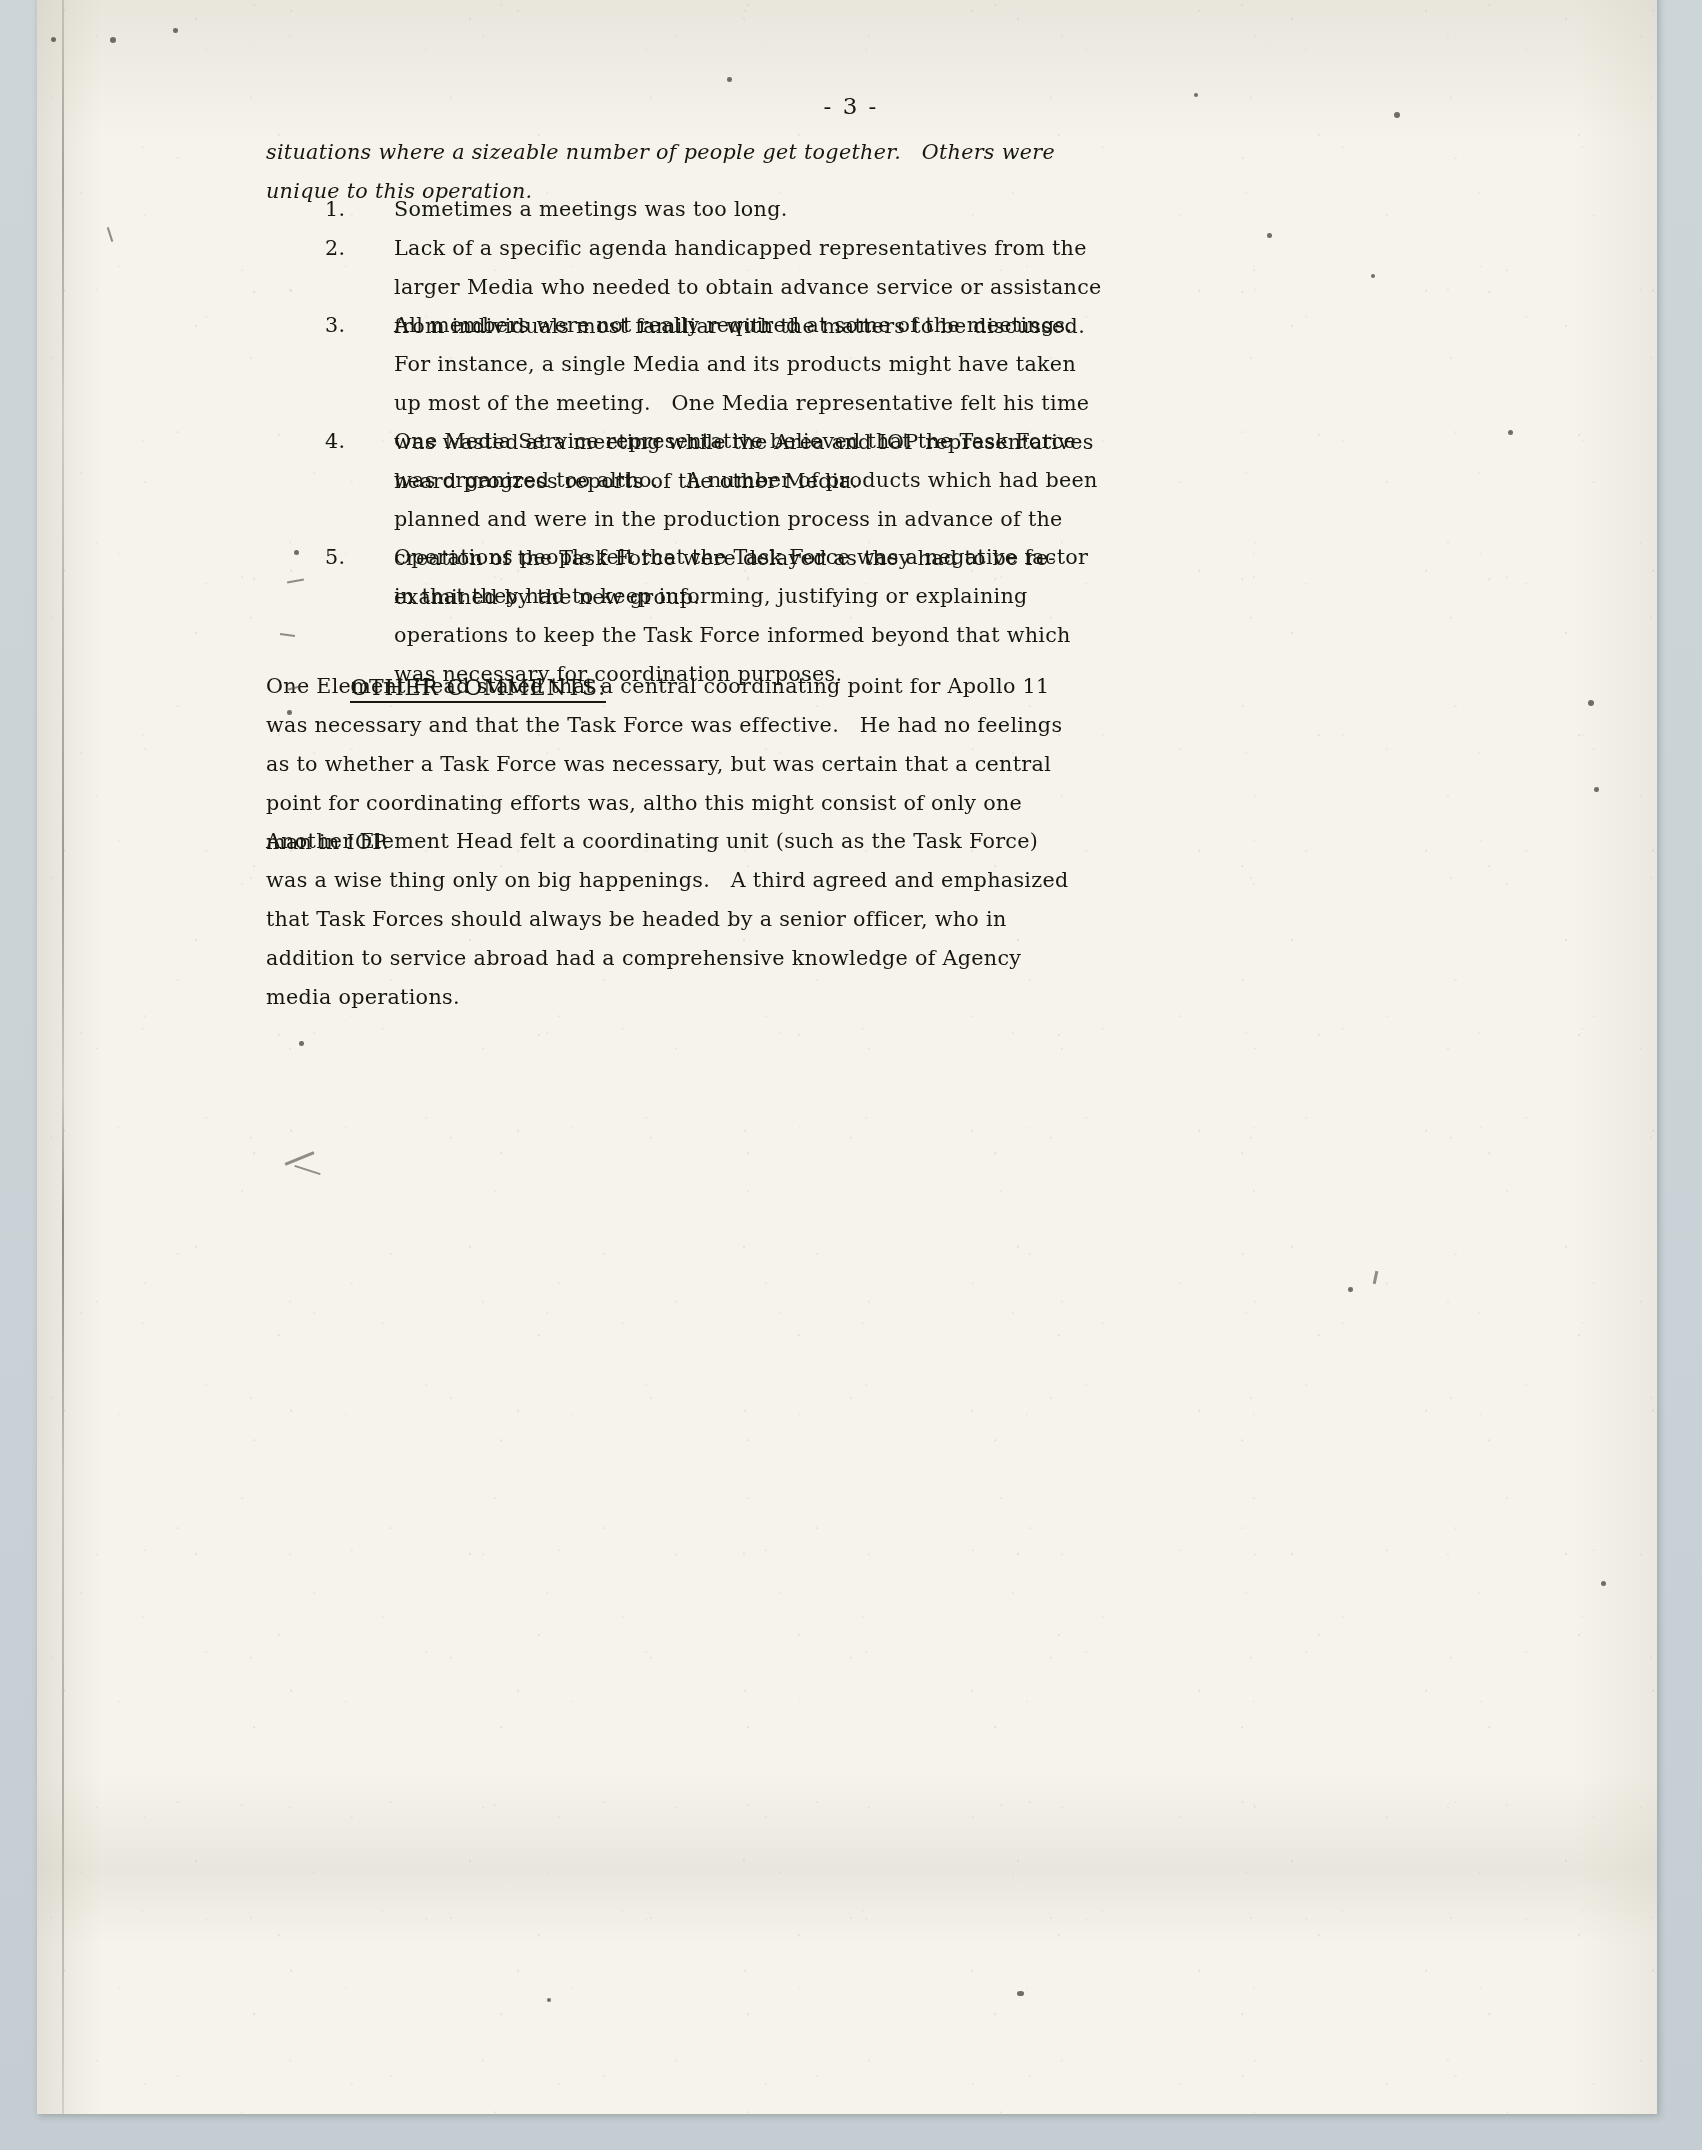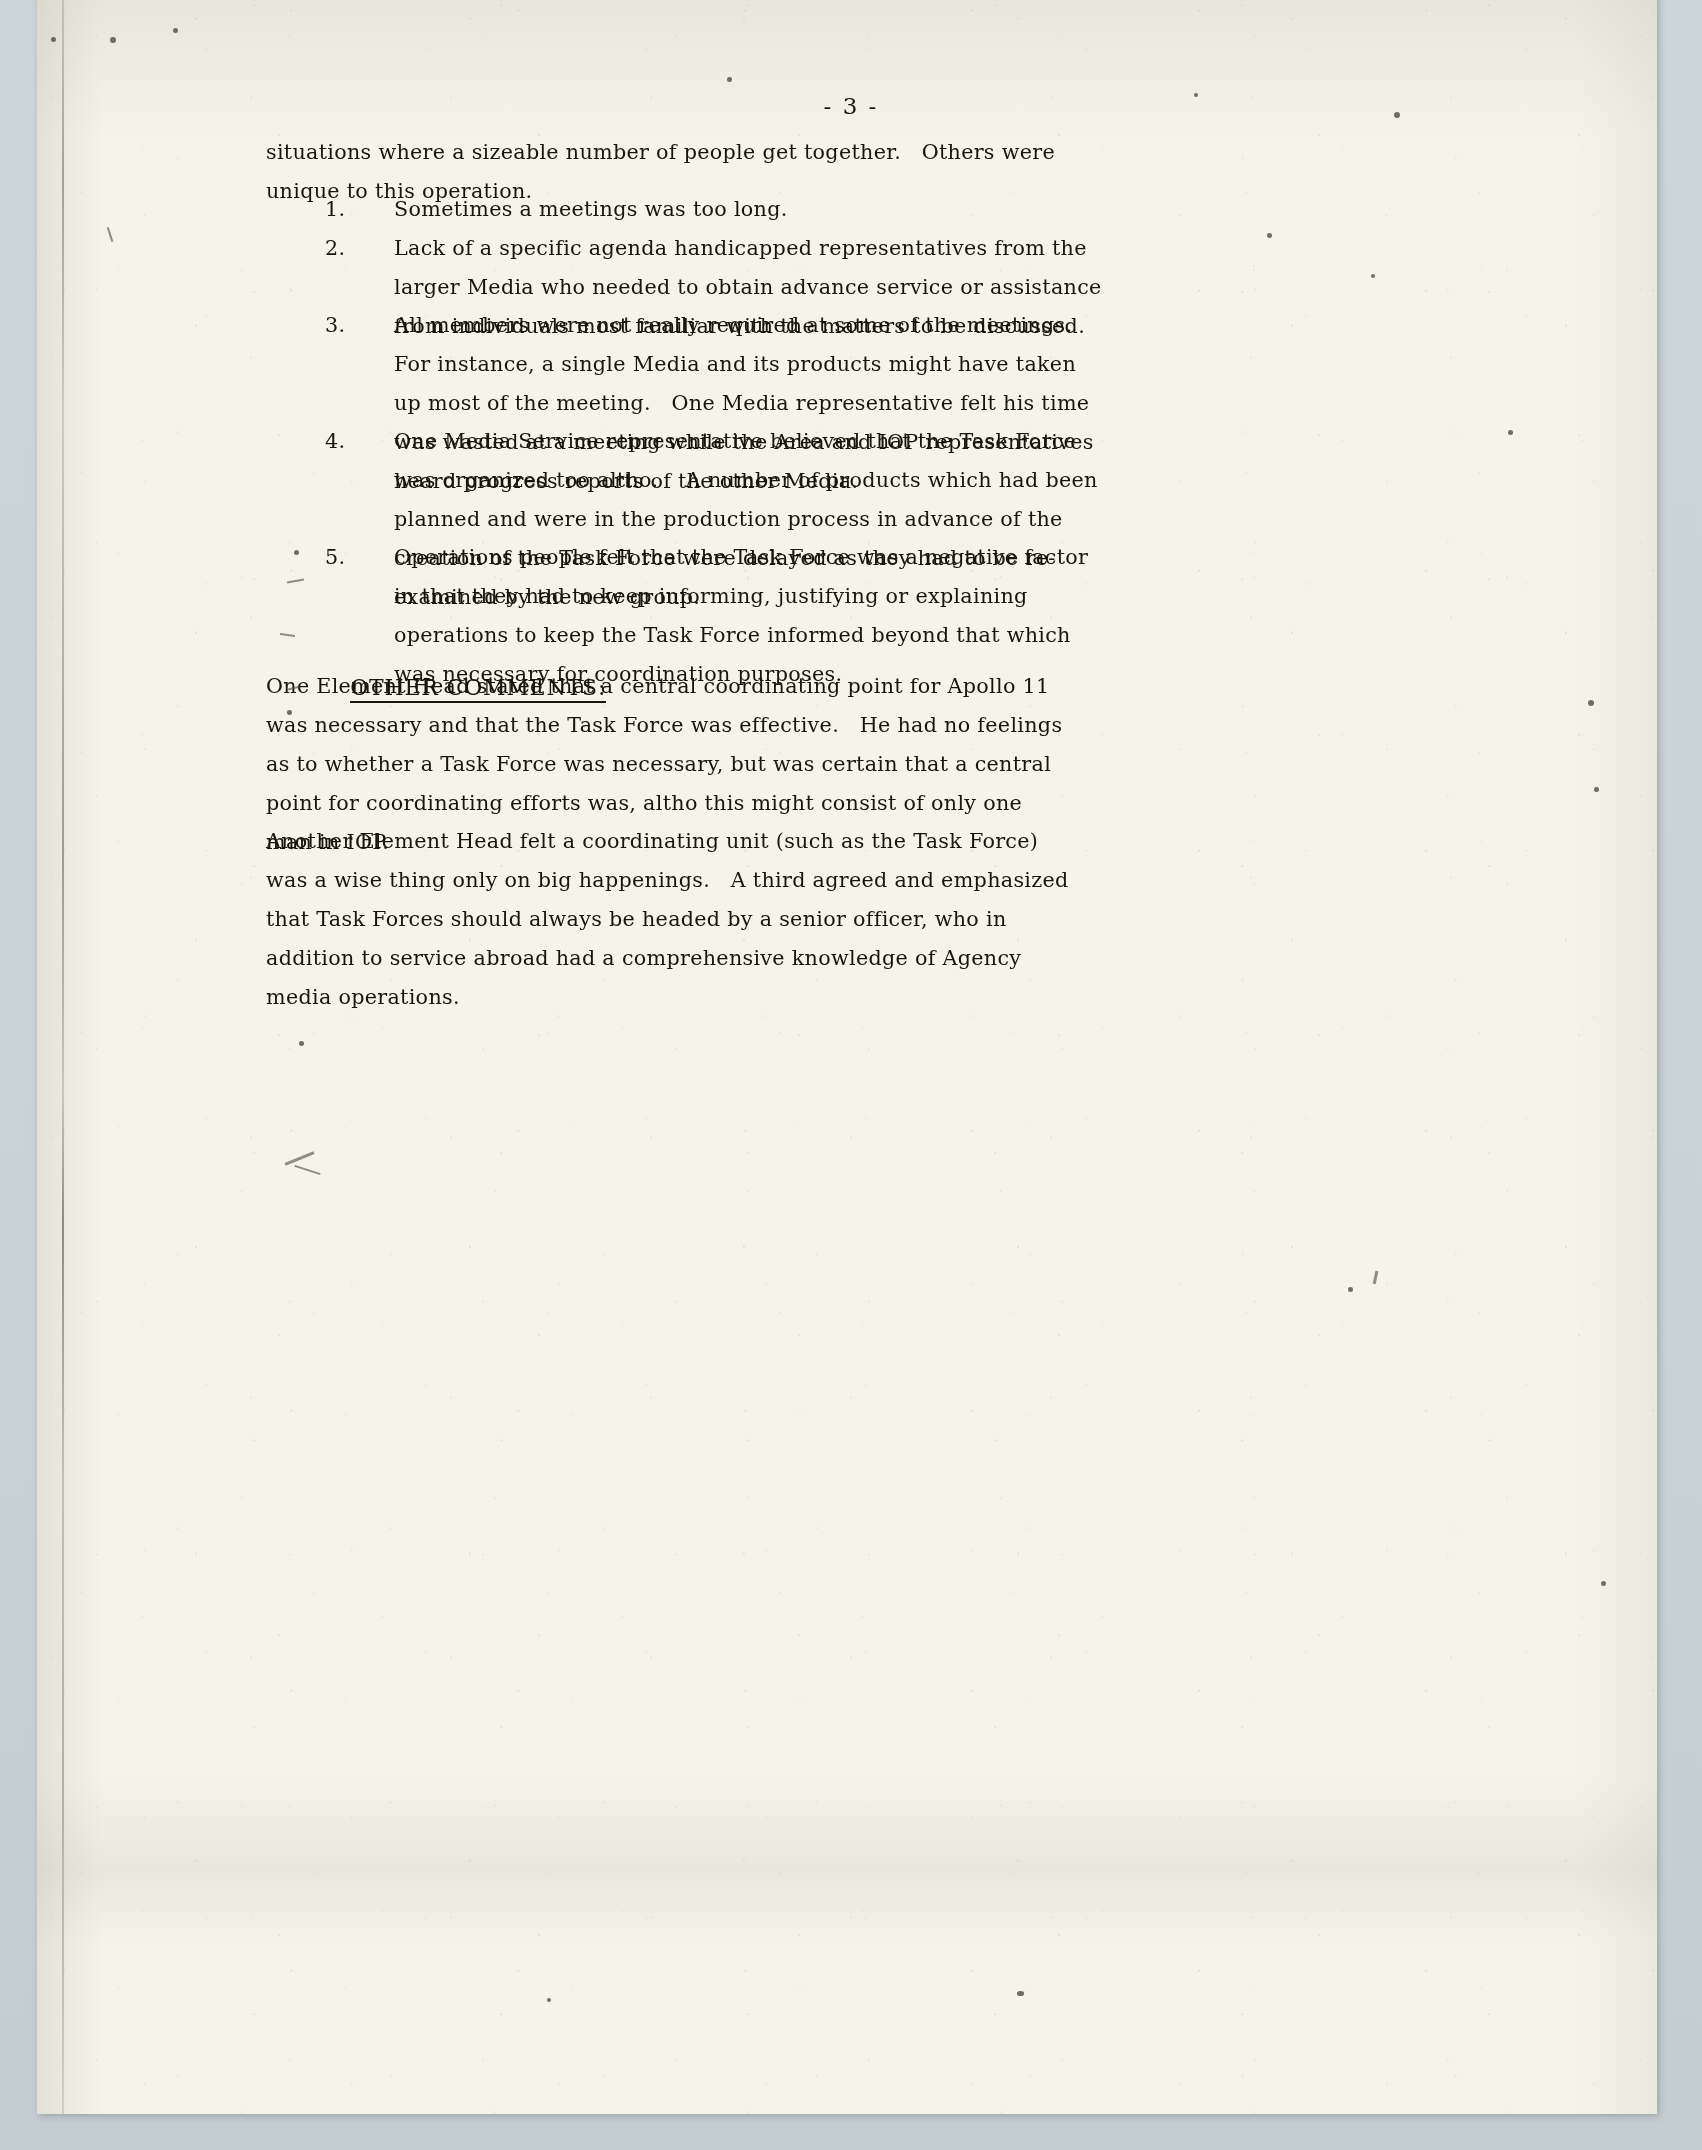--- a/index.html
+++ b/index.html
@@ -167,21 +167,21 @@
 <div id="scan-backdrop"></div>
 
 <div id="paper">
   <div id="binding-edge"></div>
 </div>
 
 <div id="content">
 
   <div class="pageno">- 3 -</div>
 
-  <div class="block para" style="top: 133px;">situations where a sizeable number of people get together.   Others were
+  <div class="block para" style="top: 133px; font-style: italic;">situations where a sizeable number of people get together.   Others were
 unique to this operation.</div>
 
   <div class="block item" style="top: 190px;">
     <span class="item-num">1.</span>
     <span class="item-text">Sometimes a meetings was too long.</span>
   </div>
 
   <div class="block item" style="top: 229px;">
     <span class="item-num">2.</span>
     <span class="item-text">Lack of a specific agenda handicapped representatives from the

